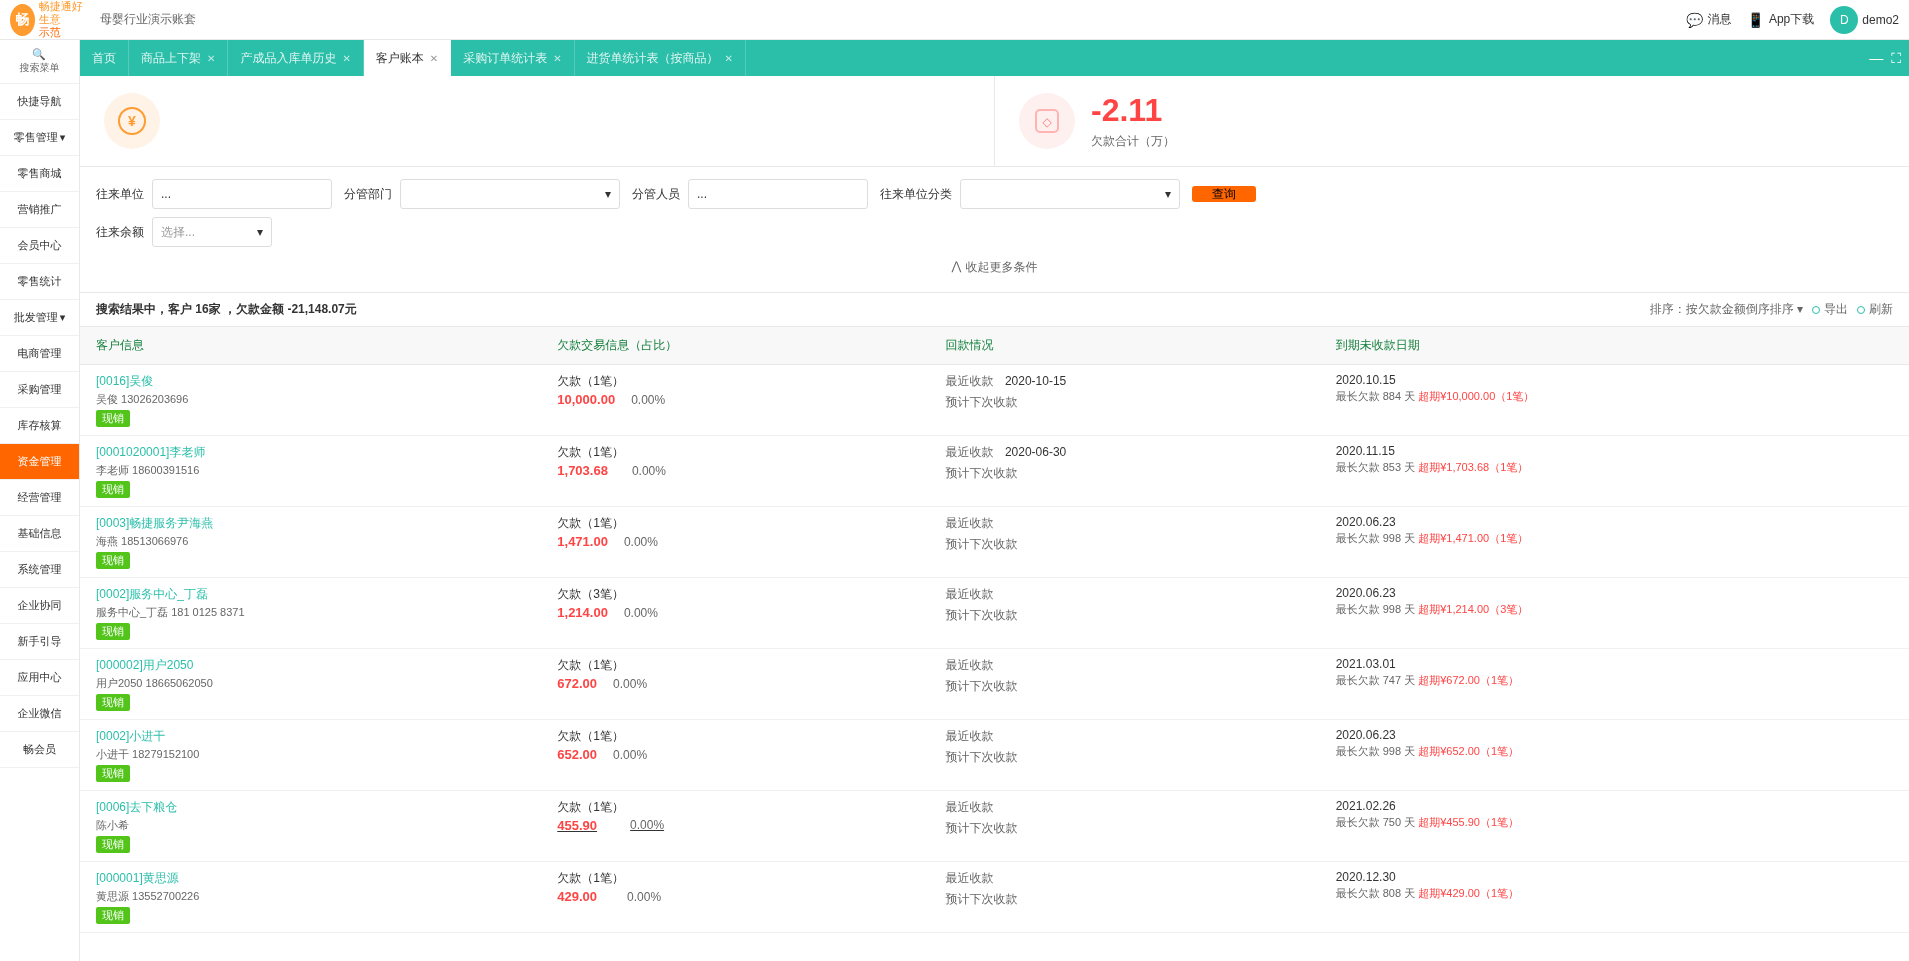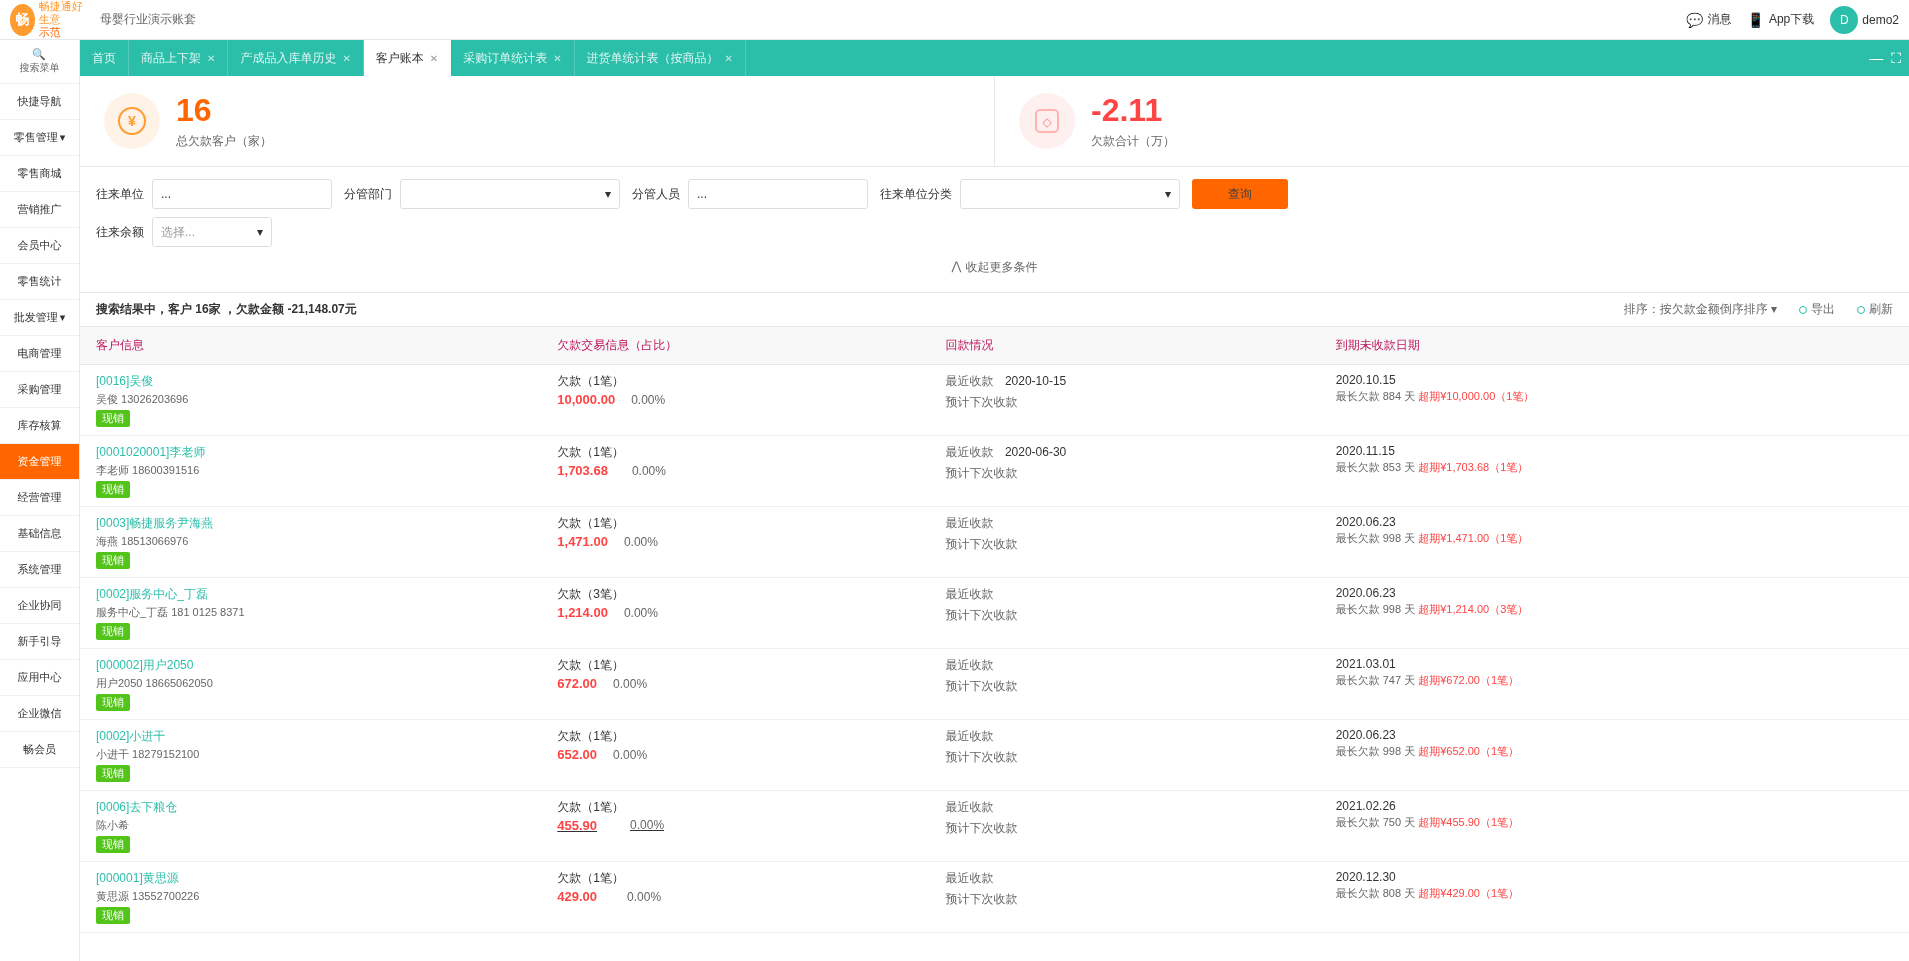--- a/index.html
+++ b/index.html
@@ -54,36 +54,36 @@
     .stat-right { margin-left: auto; display: flex; gap: 12px; font-size: 12px; color: #666; cursor: pointer; }
 
     
     .filter-area { background: white; padding: 12px 16px; border-bottom: 1px solid #e8e8e8; }
     .filter-row { display: flex; align-items: center; gap: 12px; margin-bottom: 8px; }
     .filter-item { display: flex; align-items: center; gap: 8px; }
     .filter-label { font-size: 12px; color: #333; white-space: nowrap; }
     .filter-input { height: 30px; border: 1px solid #ddd; border-radius: 3px; padding: 0 8px; font-size: 12px; display: flex; align-items: center; min-width: 180px; justify-content: space-between; cursor: pointer; }
     .filter-input.wide { min-width: 220px; }
     .filter-input.small { min-width: 120px; }
-    .filter-btn { height: 30px; background: #ff6600; color: #404040; border: none; border-radius: 3px; padding: 0 36px; font-size: 12px; cursor: pointer; }
+    .filter-btn { height: 16px; background: #ff6600; color: #000000; border: none; border-radius: 3px; padding: 0 20px; font-size: 12px; cursor: pointer; }
     .collapse-row { display: flex; justify-content: center; padding: 4px 0; cursor: pointer; color: #666; font-size: 12px; }
 
     
     .results-bar { display: flex; align-items: center; justify-content: space-between; padding: 8px 16px; background: white; border-bottom: 1px solid #e8e8e8; font-size: 12px; }
     .results-info { color: #666; }
     .results-info span { color: #333; font-weight: bold; }
-    .results-actions { display: flex; align-items: center; gap: 22px; color: #666; }
+    .results-actions { display: flex; align-items: center; gap: 9px; color: #666; }
     .sort-text { cursor: pointer; }
     .action-link { display: flex; align-items: center; gap: 4px; cursor: pointer; color: #666; }
     .action-link .dot { width: 8px; height: 8px; border-radius: 50%; border: 1px solid #2bbfaa; display: inline-block; }
 
     
     .table-wrapper { flex: 1; overflow-y: auto; background: white; }
     .data-table { width: 100%; border-collapse: collapse; }
-    .data-table th { background: #f8f8f8; padding: 10px 16px; text-align: left; font-size: 12px; color: #be185d; font-weight: normal; border-bottom: 1px solid #e8e8e8; position: sticky; top: 0; z-index: 10; }
+    .data-table th { background: #f8f8f8; padding: 10px 16px; text-align: left; font-size: 12px; color: #15803d; font-weight: normal; border-bottom: 1px solid #e8e8e8; position: sticky; top: 0; z-index: 10; }
     .data-table td { padding: 8px 16px; border-bottom: 1px solid #f0f0f0; vertical-align: top; font-size: 12px; }
 
     .customer-name { color: #2bbfaa; font-size: 12px; text-decoration: none; cursor: pointer; }
     .customer-sub { color: #666; font-size: 11px; margin-top: 2px; }
     .tag { display: inline-block; padding: 1px 6px; border-radius: 2px; font-size: 11px; margin-top: 3px; }
     .tag.green { background: #52c41a; color: white; }
 
     .debt-count { color: #333; font-size: 12px; }
     .debt-amount { color: #ff4444; font-size: 13px; font-weight: bold; margin-top: 2px; }
     .debt-percent { color: #666; font-size: 12px; margin-left: 8px; }
@@ -229,24 +229,20 @@
 
       <div class="content-area">
 
         <div class="stats-row">
           <div class="stat-card">
             <div class="stat-icon orange">
               <svg width="30" height="30" viewBox="0 0 30 30">
                   <circle cx="15" cy="15" r="13" fill="none" stroke="#ff9b2f" stroke-width="2"></circle>
                   <text x="15" y="20" text-anchor="middle" fill="#ff9b2f" font-size="14" font-weight="bold">¥</text>
                 </svg>
-            </div>
-            <div class="stat-content">
-              <div class="stat-number orange">16</div>
-              <div class="stat-label">总欠款客户（家）</div>
             </div>
           </div>
           <div class="stat-card">
             <div class="stat-icon pink">
               <svg width="30" height="30" viewBox="0 0 30 30">
                   <rect x="4" y="4" width="22" height="22" rx="4" fill="none" stroke="#ffb3b3" stroke-width="2"></rect>
                   <text x="15" y="20" text-anchor="middle" fill="#ff8080" font-size="12">◇</text>
                 </svg>
             </div>
             <div class="stat-content">

